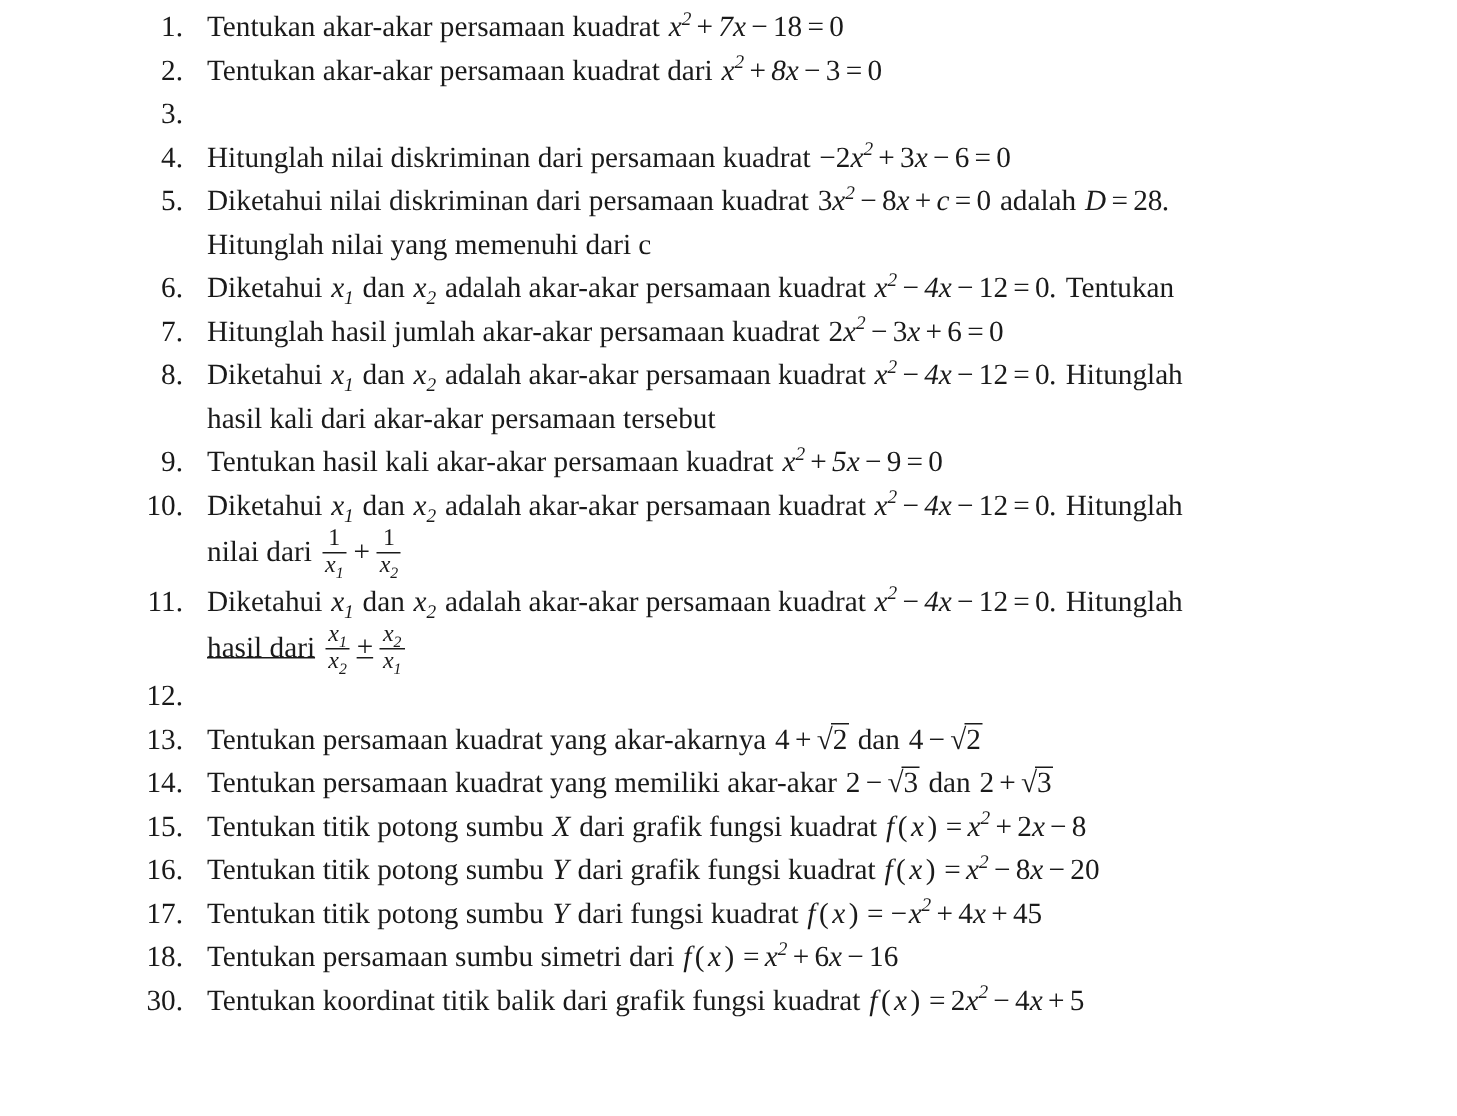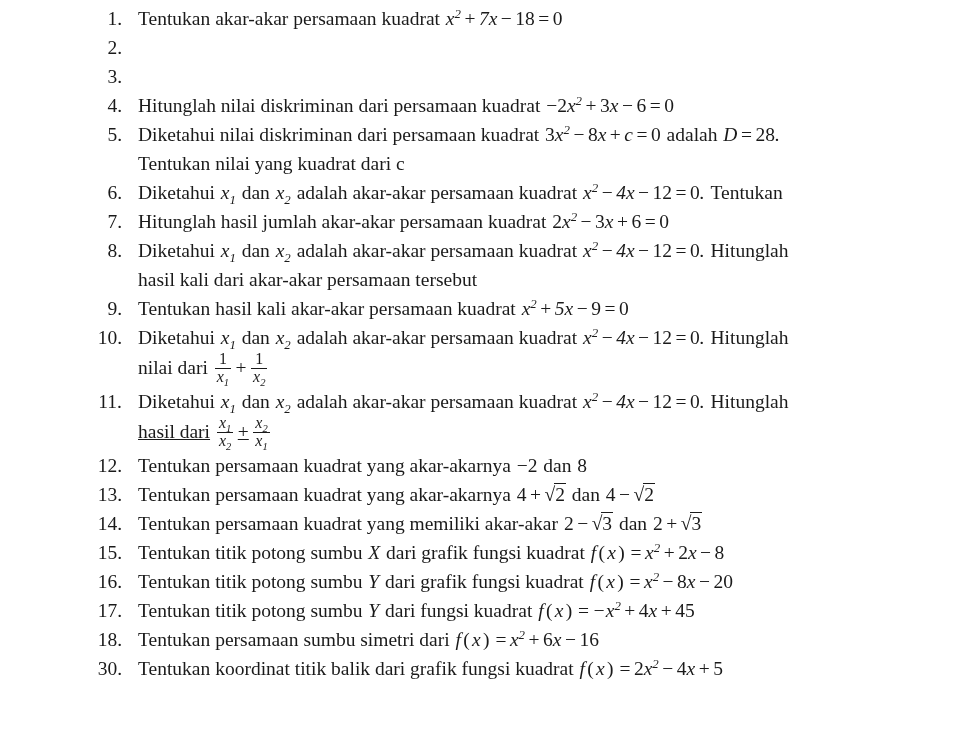--- a/index.html
+++ b/index.html
@@ -126,38 +126,41 @@
 
     <li class="problem-item">
       <span class="item-number">1.</span>
       <span class="item-body">
         <span class="line"><span>Tentukan akar-akar persamaan kuadrat</span><span class="sp"></span><span class="mi">x<sup class="exp">2</sup><span class="mo">+</span>7<span class="mi">x</span><span class="mo">−</span><span class="mn">18</span><span class="mo">=</span><span class="mn">0</span></span></span>
       </span>
     </li>
 
     <li class="problem-item">
       <span class="item-number">2.</span>
+      <span class="item-body">
+        <span class="line"><span>Tentukan akar-akar persamaan kuadrat dari</span><span class="sp"></span><span class="mi">x<sup class="exp">2</sup><span class="mo">+</span>8<span class="mi">x</span><span class="mo">−</span><span class="mn">3</span><span class="mo">=</span><span class="mn">0</span></span></span>
+      </span>
     </li>
 
     <li class="problem-item">
       <span class="item-number">3.</span>
     </li>
 
     <li class="problem-item">
       <span class="item-number">4.</span>
       <span class="item-body">
         <span class="line"><span>Hitunglah nilai diskriminan dari persamaan kuadrat</span><span class="sp"></span><span class="mn">−2<span class="mi">x</span><sup class="exp">2</sup><span class="mo">+</span>3<span class="mi">x</span><span class="mo">−</span><span class="mn">6</span><span class="mo">=</span><span class="mn">0</span></span></span>
       </span>
     </li>
 
     <li class="problem-item">
       <span class="item-number">5.</span>
       <span class="item-body">
         <span class="line"><span>Diketahui nilai diskriminan dari persamaan kuadrat</span><span class="sp"></span><span class="mn">3<span class="mi">x</span><sup class="exp">2</sup><span class="mo">−</span>8<span class="mi">x</span><span class="mo">+</span><span class="mi">c</span><span class="mo">=</span><span class="mn">0</span></span><span class="sp"></span><span>adalah</span><span class="sp"></span><span class="mi">D<span class="mo">=</span><span class="mn">28</span>.</span></span>
-        <span class="line"><span>Tentukan nilai yang kuadrat dari c</span></span>
+        <span class="line"><span>Hitunglah nilai yang memenuhi dari c</span></span>
       </span>
     </li>
 
     <li class="problem-item">
       <span class="item-number">6.</span>
       <span class="item-body">
         <span class="line"><span>Diketahui</span><span class="sp"></span><span class="mi">x<sub class="idx">1</sub></span><span class="sp"></span><span>dan</span><span class="sp"></span><span class="mi">x<sub class="idx">2</sub></span><span class="sp"></span><span>adalah akar-akar persamaan kuadrat</span><span class="sp"></span><span class="mi">x<sup class="exp">2</sup><span class="mo">−</span>4<span class="mi">x</span><span class="mo">−</span><span class="mn">12</span><span class="mo">=</span><span class="mn">0</span>.</span><span class="sp"></span><span>Tentukan</span></span>
       </span>
     </li>
 
@@ -194,23 +197,20 @@
     <li class="problem-item">
       <span class="item-number">11.</span>
       <span class="item-body">
         <span class="line"><span>Diketahui</span><span class="sp"></span><span class="mi">x<sub class="idx">1</sub></span><span class="sp"></span><span>dan</span><span class="sp"></span><span class="mi">x<sub class="idx">2</sub></span><span class="sp"></span><span>adalah akar-akar persamaan kuadrat</span><span class="sp"></span><span class="mi">x<sup class="exp">2</sup><span class="mo">−</span>4<span class="mi">x</span><span class="mo">−</span><span class="mn">12</span><span class="mo">=</span><span class="mn">0</span>.</span><span class="sp"></span><span>Hitunglah</span></span>
         <span class="line" style="line-height:32px;text-decoration:underline;"><span>hasil dari</span><span class="sp"></span><span class="frac"><span class="num mi">x<sub class="idx">1</sub></span><span class="den mi">x<sub class="idx">2</sub></span></span><span class="mo">+</span><span class="frac"><span class="num mi">x<sub class="idx">2</sub></span><span class="den mi">x<sub class="idx">1</sub></span></span></span>
       </span>
     </li>
 
     <li class="problem-item">
       <span class="item-number">12.</span>
-      <span class="item-body">
-        <span class="line"><span>Tentukan persamaan kuadrat yang akar-akarnya</span><span class="sp"></span><span class="mn">−2</span><span class="sp"></span><span>dan</span><span class="sp"></span><span class="mn">8</span></span>
-      </span>
     </li>
 
     <li class="problem-item">
       <span class="item-number">13.</span>
       <span class="item-body">
         <span class="line"><span>Tentukan persamaan kuadrat yang akar-akarnya</span><span class="sp"></span><span class="mn">4<span class="mo">+</span><span class="rad"><span class="sign">√</span><span class="rand">2</span></span></span><span class="sp"></span><span>dan</span><span class="sp"></span><span class="mn">4<span class="mo">−</span><span class="rad"><span class="sign">√</span><span class="rand">2</span></span></span></span>
       </span>
     </li>
 
     <li class="problem-item">

